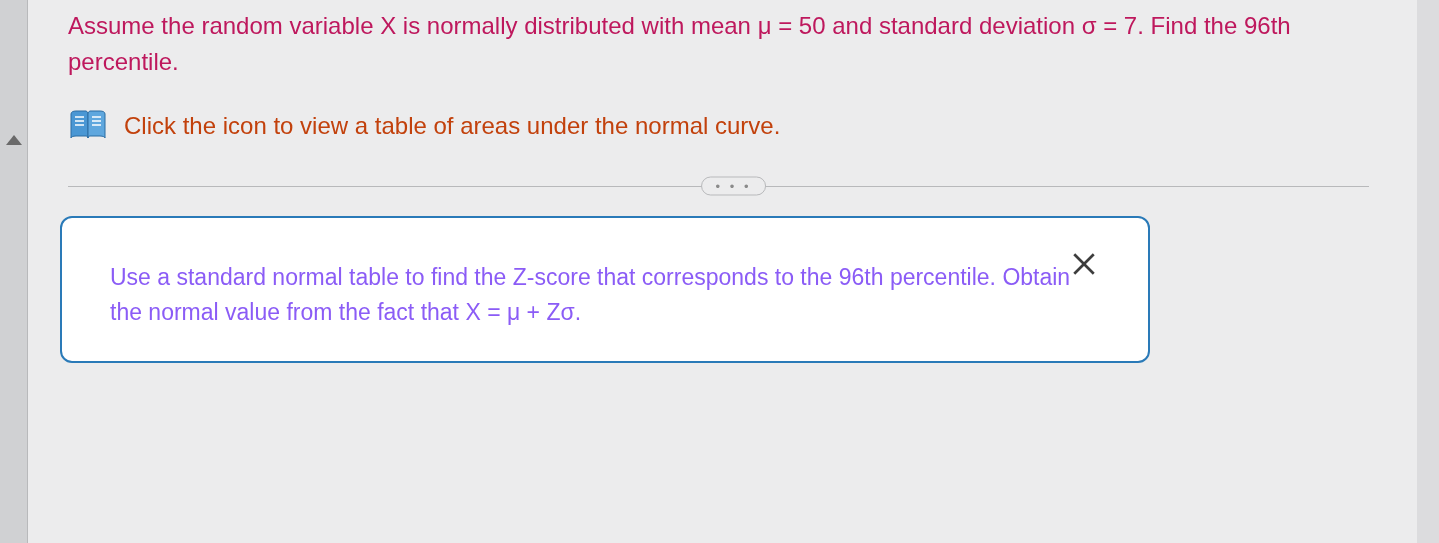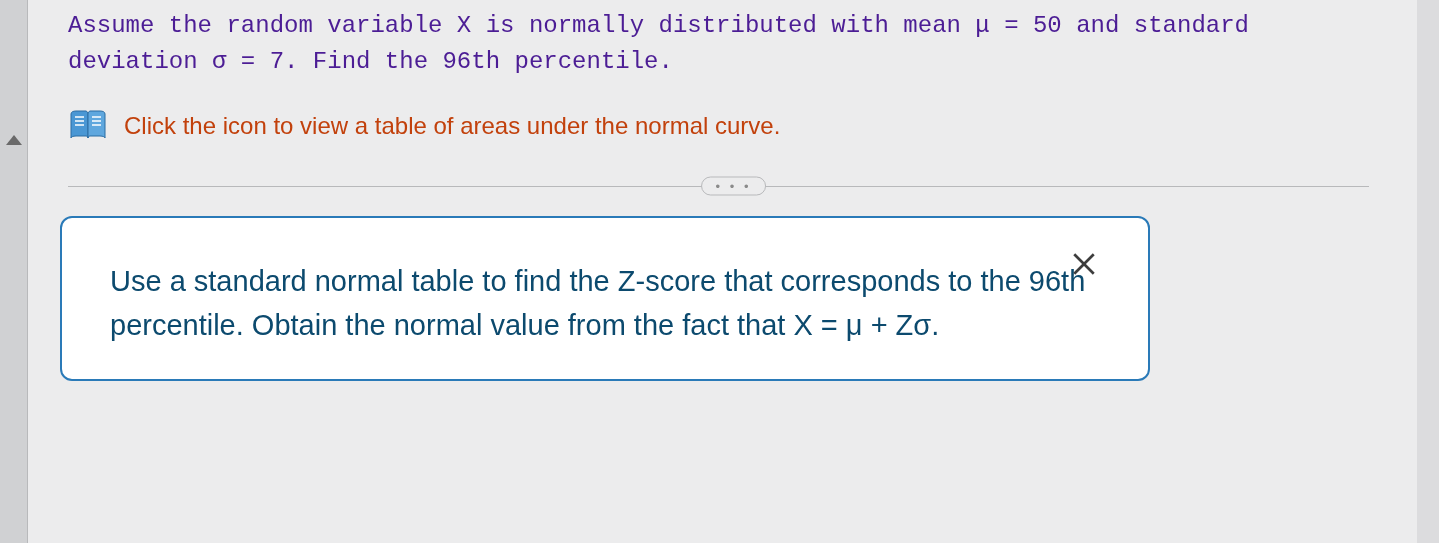--- a/index.html
+++ b/index.html
@@ -52,25 +52,24 @@
       position: absolute;
       right: 0;
       top: 0;
       width: 22px;
       height: 100%;
       background: #dcdcde;
     }
     
     .question-text {
       font-size: 24px;
-      color: #4c1d95;
+      color: #be185d;
       line-height: 1.5;
       margin-bottom: 28px;
       padding-right: 30px;
-      font-family: Liberation Mono, monospace;
     }
     
     .icon-row {
       display: flex;
       align-items: center;
       gap: 16px;
       margin-bottom: 32px;
     }
     
     .book-icon {
@@ -170,22 +169,22 @@
       align-items: center;
       justify-content: center;
     }
     
     .close-btn svg {
       width: 26px;
       height: 26px;
     }
     
     .feedback-body {
-      font-size: 29px;
-      color: #0c4a6e;
+      font-size: 23px;
+      color: #8b5cf6;
       line-height: 1.5;
     }
   </style>
 </head>
 <body>
 
 <div class="left-rail">
   <div class="scroll-up-arrow"></div>
 </div>
 

